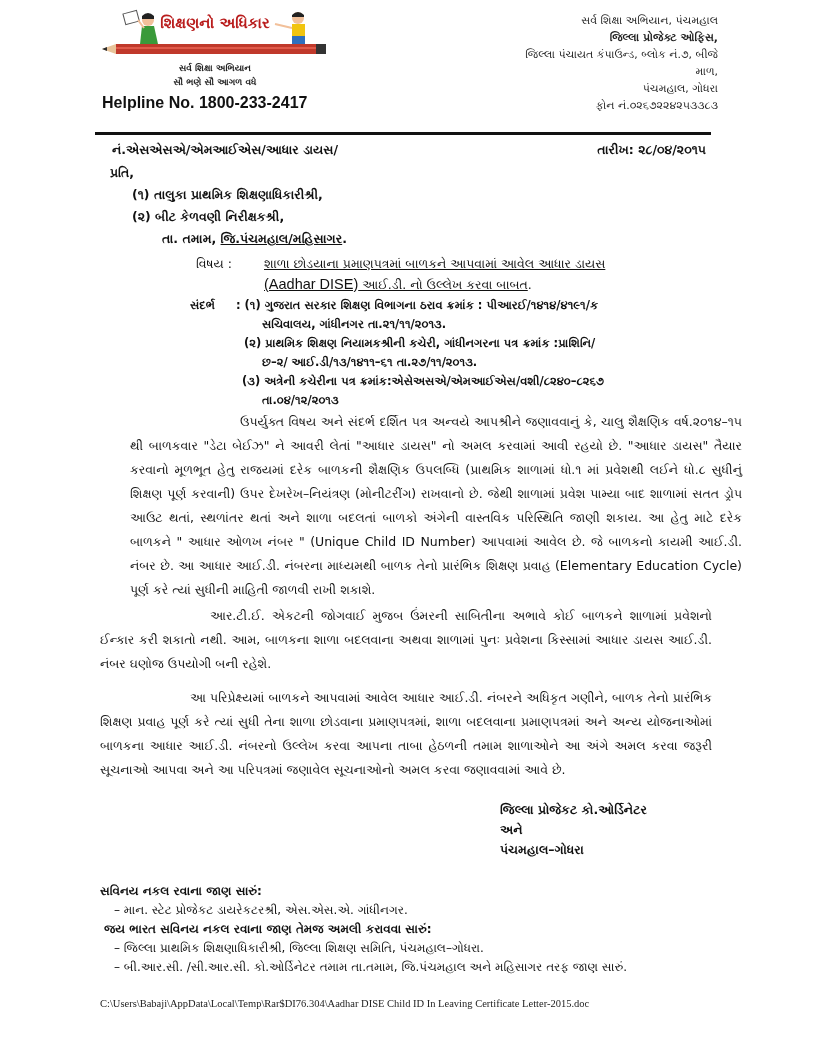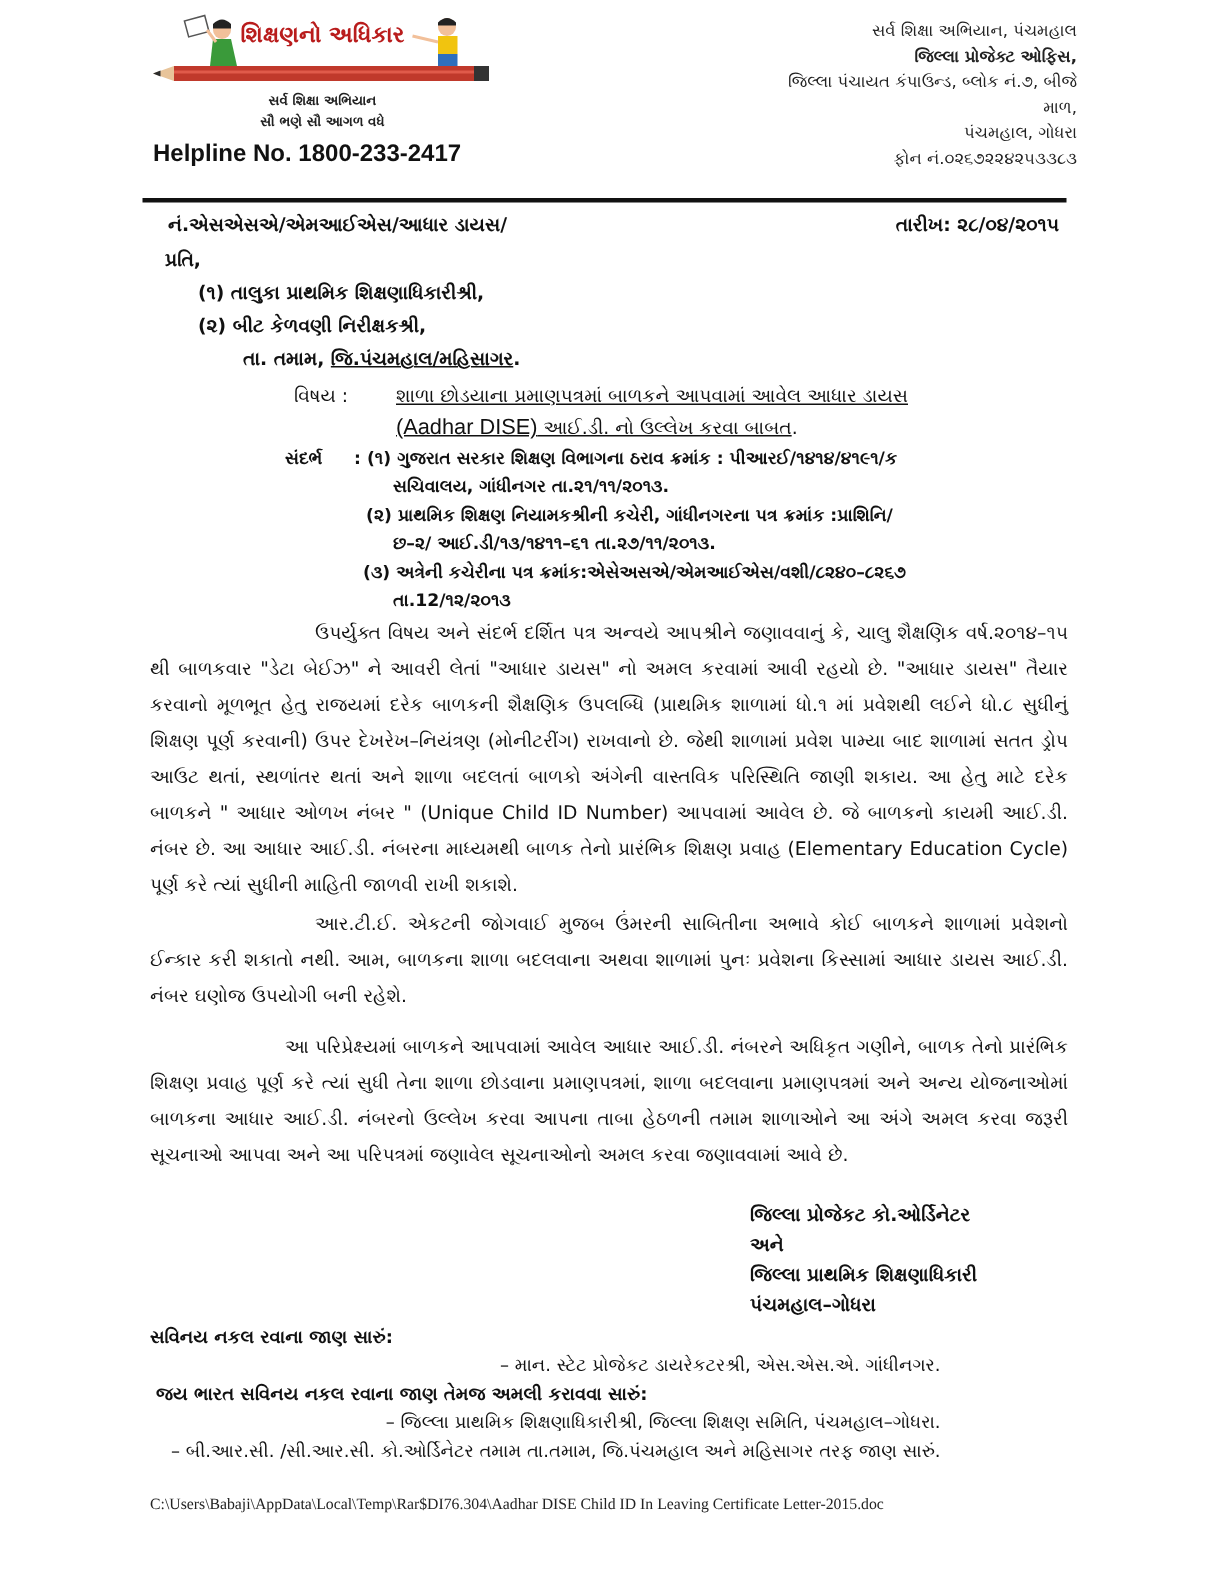--- a/index.html
+++ b/index.html
@@ -31,21 +31,21 @@
   
   .body-text { left: 100px; width: 612px; font-size: 12.5px; line-height: 24px; text-align: justify; }
   .body-text p { margin: 0; }
   .indent { text-indent: 110px; }
   .indent2 { text-indent: 90px; }
   
   .sig { left: 500px; top: 800px; width: 220px; font-size: 12.5px; font-weight: bold; line-height: 20px; }
   
   .copies { left: 100px; top: 882px; font-size: 12px; line-height: 19px; }
   .copies .h { font-weight: bold; }
-  .copies .item { padding-left: 14px; text-align: right; }
+  .copies .item { padding-left: 14px; }
   .filepath { left: 100px; top: 998px; font-family: "Liberation Serif", serif; font-size: 10.5px; color: #222; }
 </style>
 </head>
 <body>
 
 <div class="abs logo">
   <svg width="230" height="56" viewBox="0 0 230 56" style="position:absolute;left:0;top:0;">
 
     <polygon points="2,43 16,38 16,48" fill="#e8c49a"></polygon>
     <polygon points="2,43 7,41 7,45" fill="#2c2c2c"></polygon>
@@ -97,37 +97,36 @@
   <div><span class="lbl">વિષય :</span><span class="u">શાળા છોડયાના પ્રમાણપત્રમાં બાળકને આપવામાં આવેલ આધાર ડાયસ</span></div>
   <div class="line2"><span class="u en">(Aadhar DISE)</span><span class="u"> આઈ.ડી. નો ઉલ્લેખ કરવા બાબત</span><span>.</span></div>
 </div>
 
 <div class="abs refs">
   <div><span style="display:inline-block;width:46px;">સંદર્ભ</span><span>: (૧) ગુજરાત સરકાર શિક્ષણ વિભાગના ઠરાવ ક્રમાંક : પીઆરઈ/૧૪૧૪/૪૧૯૧/ક</span></div>
   <div style="padding-left:72px;">સચિવાલય, ગાંધીનગર તા.૨૧/૧૧/૨૦૧૩.</div>
   <div style="padding-left:54px;">(૨) પ્રાથમિક શિક્ષણ નિયામકશ્રીની કચેરી, ગાંધીનગરના પત્ર ક્રમાંક :પ્રાશિનિ/</div>
   <div style="padding-left:72px;">છ–૨/ આઈ.ડી/૧૩/૧૪૧૧–૬૧ તા.૨૭/૧૧/૨૦૧૩.</div>
   <div style="padding-left:52px;">(૩) અત્રેની કચેરીના પત્ર ક્રમાંક:એસેઅસએ/એમઆઈએસ/વશી/૮૨૪૦–૮૨૬૭</div>
-  <div style="padding-left:72px;">તા.12/૧૨/૨૦૧૩</div>
+  <div style="padding-left:72px;">તા.૦૪/૧૨/૨૦૧૩</div>
 </div>
 
-<div class="abs body-text" style="top:410px;">
+<div class="abs body-text" style="top:410px;margin-left:30px;">
   <p class="indent">ઉપર્યુક્ત વિષય અને સંદર્ભ દર્શિત પત્ર અન્વયે આપશ્રીને જણાવવાનું કે, ચાલુ શૈક્ષણિક વર્ષ.૨૦૧૪–૧૫ થી બાળકવાર "ડેટા બેઈઝ" ને આવરી લેતાં "આધાર ડાયસ" નો અમલ કરવામાં આવી રહયો છે. "આધાર ડાયસ" તૈયાર કરવાનો મૂળભૂત હેતુ રાજયમાં દરેક બાળકની શૈક્ષણિક ઉપલબ્ધિ (પ્રાથમિક શાળામાં ધો.૧ માં પ્રવેશથી લઈને ધો.૮ સુધીનું શિક્ષણ પૂર્ણ કરવાની) ઉપર દેખરેખ–નિયંત્રણ (મોનીટરીંગ) રાખવાનો છે. જેથી શાળામાં પ્રવેશ પામ્યા બાદ શાળામાં સતત ડ્રોપ આઉટ થતાં, સ્થળાંતર થતાં અને શાળા બદલતાં બાળકો અંગેની વાસ્તવિક પરિસ્થિતિ જાણી શકાય. આ હેતુ માટે દરેક બાળકને " આધાર ઓળખ નંબર " (Unique Child ID Number) આપવામાં આવેલ છે. જે બાળકનો કાયમી આઈ.ડી. નંબર છે. આ આધાર આઈ.ડી. નંબરના માધ્યમથી બાળક તેનો પ્રારંભિક શિક્ષણ પ્રવાહ (Elementary Education Cycle) પૂર્ણ કરે ત્યાં સુધીની માહિતી જાળવી રાખી શકાશે.</p>
 </div>
 <div class="abs body-text" style="top:604px;">
   <p class="indent">આર.ટી.ઈ. એકટની જોગવાઈ મુજબ ઉંમરની સાબિતીના અભાવે કોઈ બાળકને શાળામાં પ્રવેશનો ઈન્કાર કરી શકાતો નથી. આમ, બાળકના શાળા બદલવાના અથવા શાળામાં પુનઃ પ્રવેશના કિસ્સામાં આધાર ડાયસ આઈ.ડી. નંબર ઘણોજ ઉપયોગી બની રહેશે.</p>
 </div>
 <div class="abs body-text" style="top:686px;">
   <p class="indent2">આ પરિપ્રેક્ષ્યમાં બાળકને આપવામાં આવેલ આધાર આઈ.ડી. નંબરને અધિકૃત ગણીને, બાળક તેનો પ્રારંભિક શિક્ષણ પ્રવાહ પૂર્ણ કરે ત્યાં સુધી તેના શાળા છોડવાના પ્રમાણપત્રમાં, શાળા બદલવાના પ્રમાણપત્રમાં અને અન્ય યોજનાઓમાં બાળકના આધાર આઈ.ડી. નંબરનો ઉલ્લેખ કરવા આપના તાબા હેઠળની તમામ શાળાઓને આ અંગે અમલ કરવા જરૂરી સૂચનાઓ આપવા અને આ પરિપત્રમાં જણાવેલ સૂચનાઓનો અમલ કરવા જણાવવામાં આવે છે.</p>
 </div>
 
 <div class="abs sig">
   <div>જિલ્લા પ્રોજેકટ કો.ઓર્ડિનેટર</div>
   <div>અને</div>
-  <div>જિલ્લા પ્રાથમિક શિક્ષણાધિકારી</div>
   <div>પંચમહાલ–ગોધરા</div>
 </div>
 
 <div class="abs copies">
   <div class="h">સવિનય નકલ રવાના જાણ સારું:</div>
   <div class="item">– માન. સ્ટેટ પ્રોજેકટ ડાયરેકટરશ્રી, એસ.એસ.એ. ગાંધીનગર.</div>
   <div class="h" style="padding-left:4px;">જય ભારત સવિનય નકલ રવાના જાણ તેમજ અમલી કરાવવા સારું:</div>
   <div class="item">– જિલ્લા પ્રાથમિક શિક્ષણાધિકારીશ્રી, જિલ્લા શિક્ષણ સમિતિ, પંચમહાલ–ગોધરા.</div>
   <div class="item">– બી.આર.સી. /સી.આર.સી. કો.ઓર્ડિનેટર તમામ તા.તમામ, જિ.પંચમહાલ અને મહિસાગર તરફ જાણ સારું.</div>
 </div>

